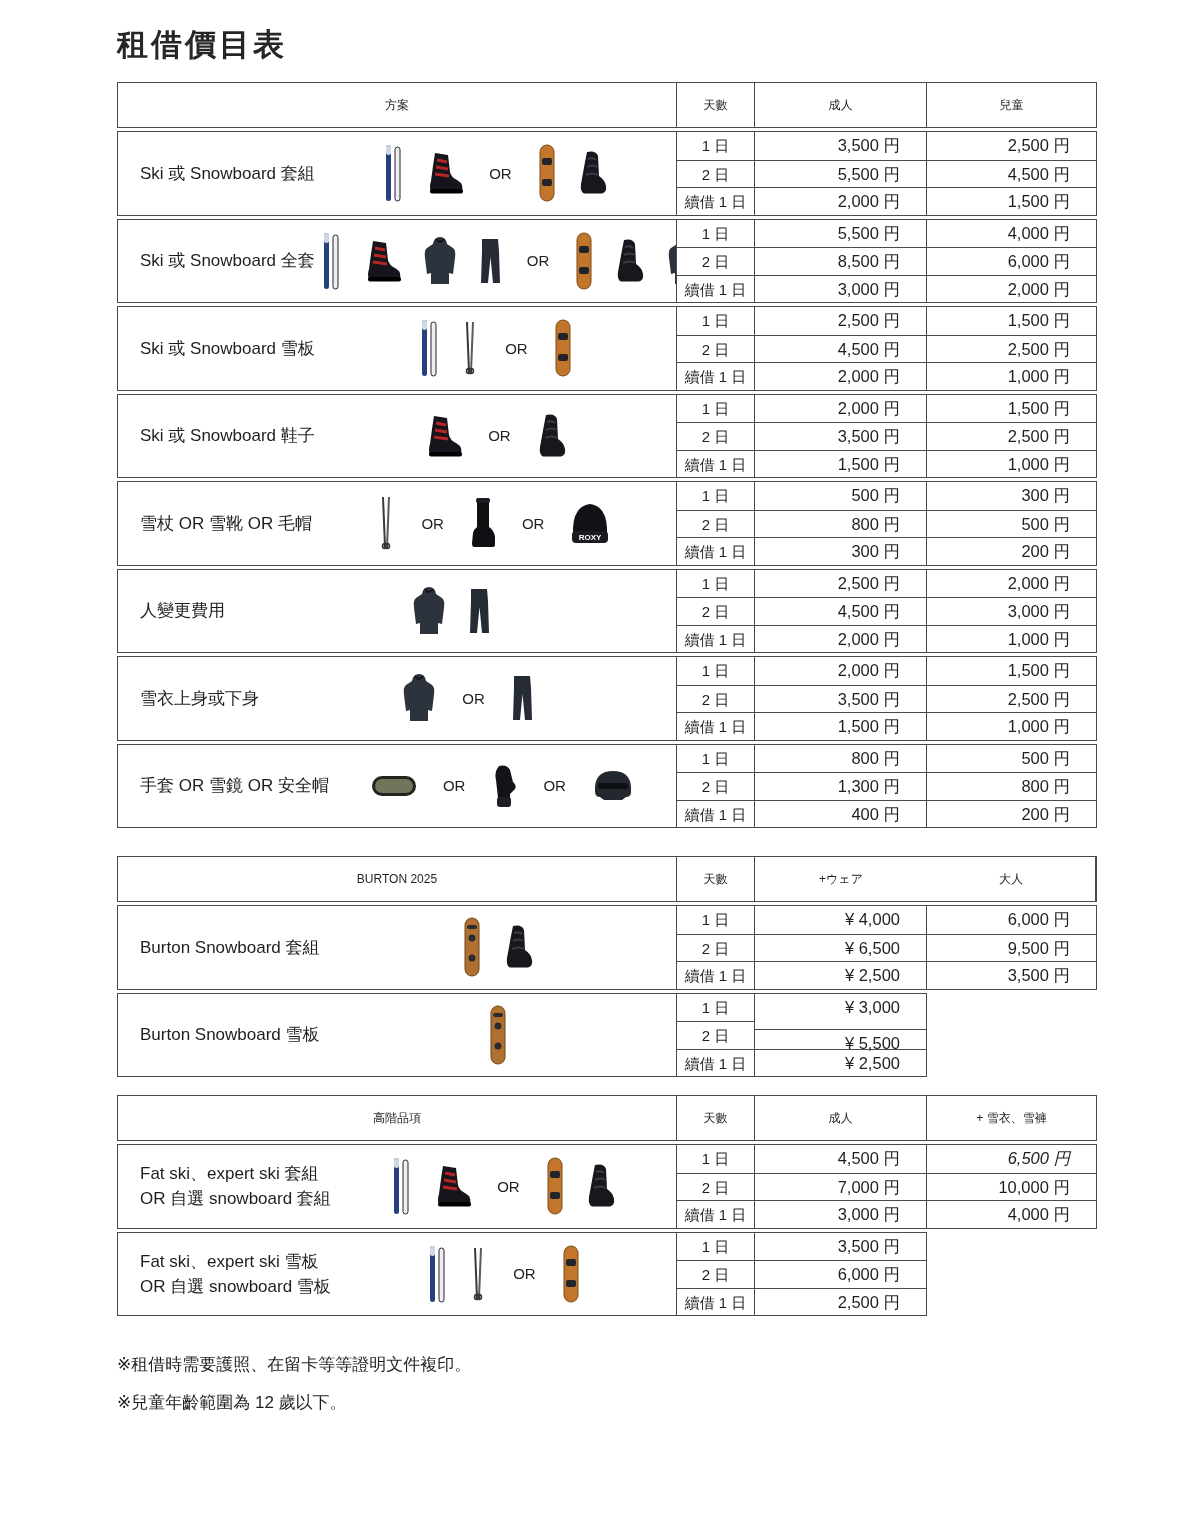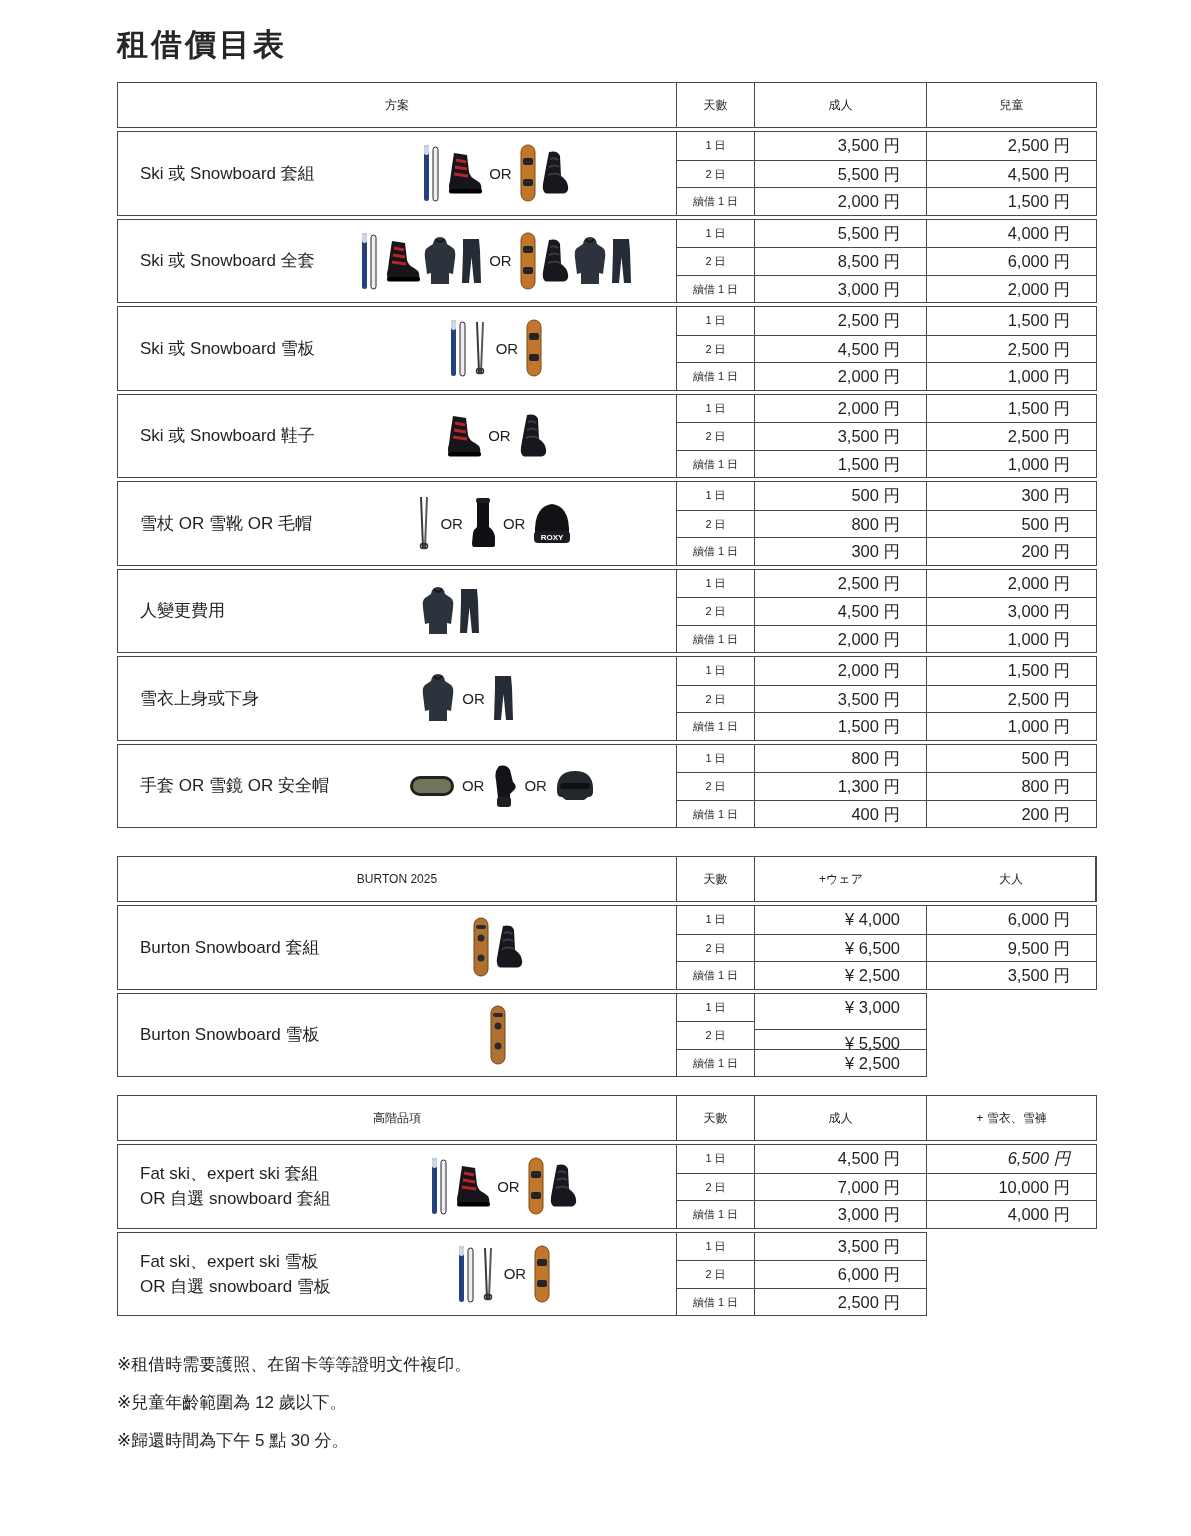--- a/index.html
+++ b/index.html
@@ -15,25 +15,25 @@
   .box{ border:1px solid var(--bc); background:#fff; }
   .box + .box{ margin-top:3px; }
   .grid-full{ display:grid; grid-template-columns:559px 78px 172px 1fr; width:980px; }
   .grid-narrow{ display:grid; grid-template-columns:559px 78px 1fr; width:810px; }
   .hbox .hcell{ height:44px; line-height:44px; text-align:center; font-size:12px; white-space:nowrap; }
   .gbox{ grid-template-rows:repeat(3,27.5px); }
   .br{ border-right:1px solid var(--bc); }
   .bt{ border-top:1px solid var(--bc); }
   .pcell{ grid-column:1; grid-row:1 / span 3; display:flex; align-items:center; overflow:hidden; }
   .plabel{ padding-left:22px; font-size:17px; line-height:25px; white-space:nowrap; }
-  .icons{ flex:1; display:flex; align-items:center; justify-content:center; gap:3px; padding:0 6px; }
+  .icons{ flex:1; display:flex; align-items:center; justify-content:center; gap:22px; padding:0 6px; }
   .icon{ display:flex; align-items:center; }
   .icon svg{ display:block; }
   .or{ font-size:15px; margin:0 4px; white-space:nowrap; }
-  .dcell{ font-size:11px; text-align:center; line-height:27.5px; white-space:nowrap; }
+  .dcell{ font-size:15px; text-align:center; line-height:27.5px; white-space:nowrap; }
   .prcell{ font-size:16.5px; text-align:right; padding-right:26px; line-height:27.5px; white-space:nowrap; }
   .notes{ margin:30px 0 0 117px; }
   .note{ font-size:17px; line-height:38px; white-space:nowrap; }
 </style>
 </head>
 <body>
 
 <div class="page">
   <h1 class="title">租借價目表</h1>
   <div id="tables-host">
@@ -524,15 +524,14 @@
           <div class="dcell br bt" style="grid-area: 2 / 2;">2 日</div>
           <div class="prcell bt" style="grid-area: 2 / 3;">6,000 円</div>
           <div class="dcell br bt" style="grid-area: 3 / 2;">續借 1 日</div>
           <div class="prcell bt" style="grid-area: 3 / 3;">2,500 円</div>
         </div>
       </section>
     </div>
   <div class="notes" id="notes-host">
       <div class="note">※租借時需要護照、在留卡等等證明文件複印。</div>
       <div class="note">※兒童年齡範圍為 12 歲以下。</div>
-      <div class="note">※歸還時間為下午 5 點 30 分。</div>
     </div>
 </div>
 
 </body></html>

